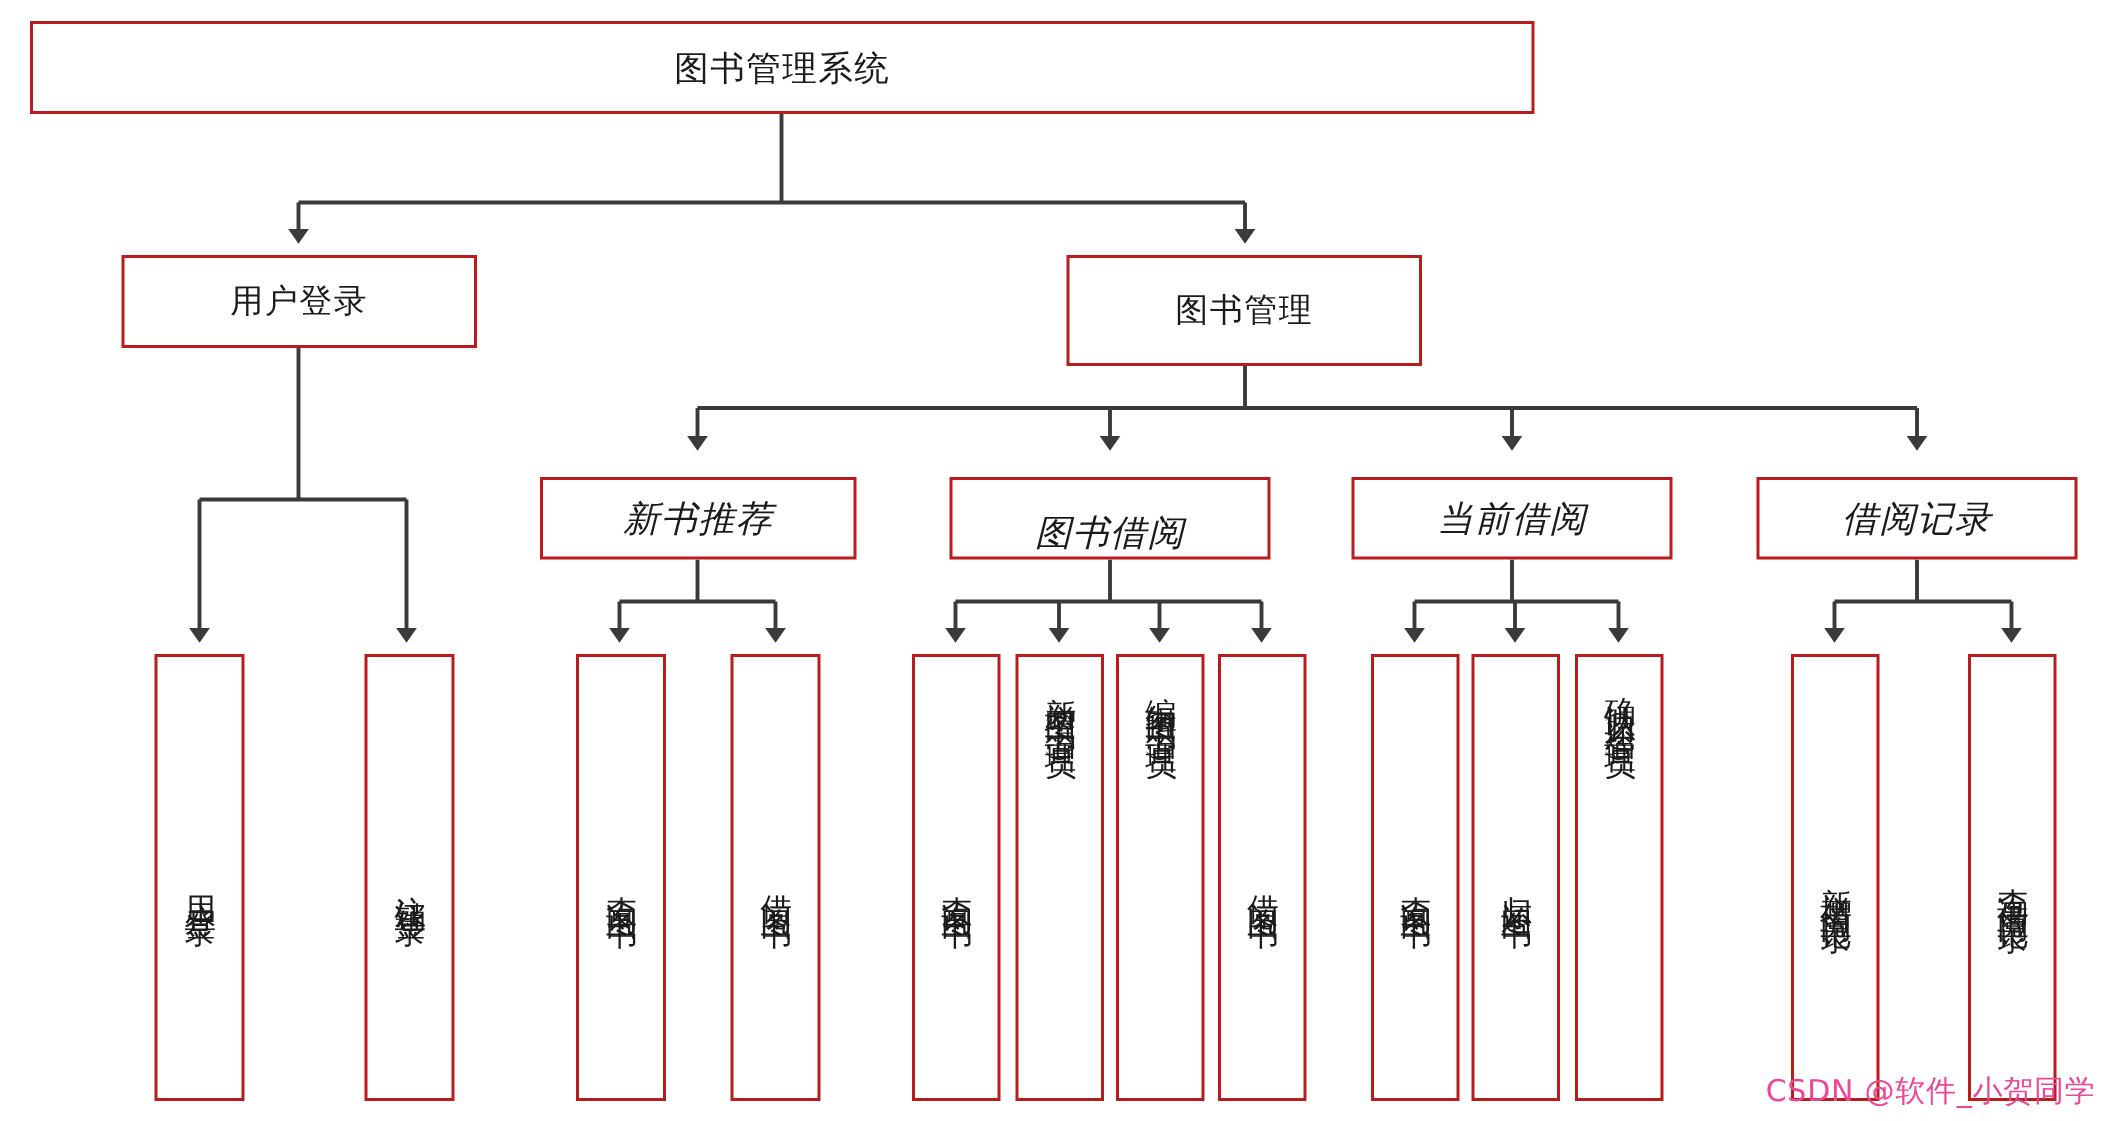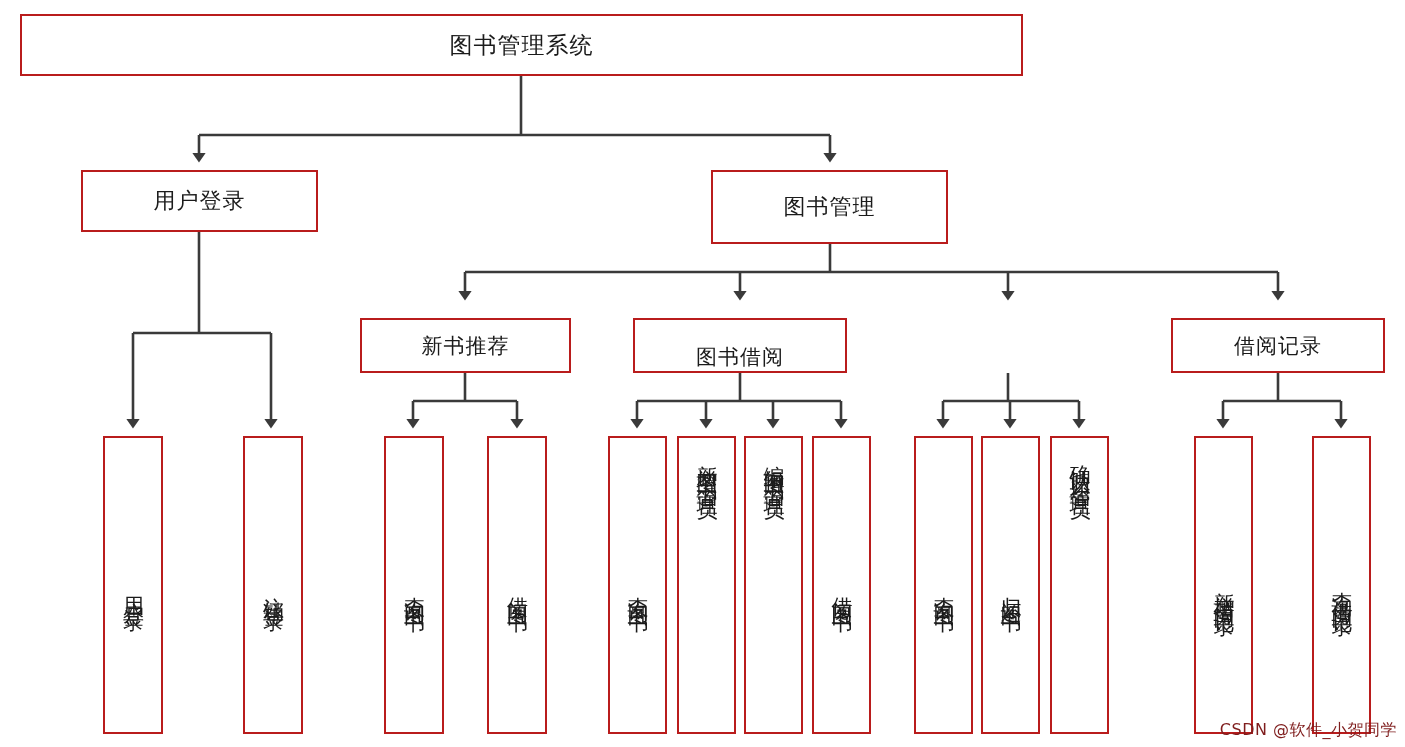--- a/index.html
+++ b/index.html
@@ -33,21 +33,21 @@
     align-items: center;
     justify-content: center;
     color: #1b1b1b;
   }
   .node .label {
     white-space: nowrap;
     letter-spacing: 1px;
   }
   .node-root .label { font-size: 23px; }
   .node-l2 .label { font-size: 22px; }
-  .node-l3 .label { font-size: 21px; }
+  .node-l3 .label { font-size: 24px; font-style: italic; }
 
   .node-leaf {
     align-items: flex-start;
     justify-content: center;
     padding-top: 10px;
   }
   .node-leaf .label {
     font-size: 21px;
     writing-mode: vertical-rl;
     text-orientation: upright;
@@ -59,22 +59,22 @@
     margin-top: auto;
     margin-bottom: auto;
   }
   .node-leaf.center {
     align-items: center;
   }
   .watermark {
     position: absolute;
     right: 8px;
     bottom: 6px;
-    font-size: 16px;
-    color: #7f1d1d;
+    font-size: 20px;
+    color: #ec4899;
     white-space: nowrap;
     letter-spacing: 0.5px;
   }
 </style>
 </head>
 <body>
 
 <div id="canvas">
 
   <svg id="edges" viewBox="0 0 1405 747" xmlns="http://www.w3.org/2000/svg">
@@ -137,20 +137,23 @@
   <div class="node node-l2" style="left:711px; top:170px; width:237px; height:74px;">
     <span class="label">图书管理</span>
   </div>
 
   <div class="node node-l3" style="left:360px; top:318px; width:211px; height:55px;">
     <span class="label">新书推荐</span>
   </div>
   <div class="node node-l3" style="left:633px; top:318px; width:214px; height:55px;align-items:flex-end;">
     <span class="label">图书借阅</span>
   </div>
+  <div class="node node-l3" style="left:901px; top:318px; width:214px; height:55px;">
+    <span class="label">当前借阅</span>
+  </div>
   <div class="node node-l3" style="left:1171px; top:318px; width:214px; height:55px;">
     <span class="label">借阅记录</span>
   </div>
 
   <div class="node node-leaf center" style="left:103px; top:436px; width:60px; height:298px;">
     <span class="label">用户登录</span>
   </div>
   <div class="node node-leaf center" style="left:243px; top:436px; width:60px; height:298px;">
     <span class="label">注销登录</span>
   </div>

